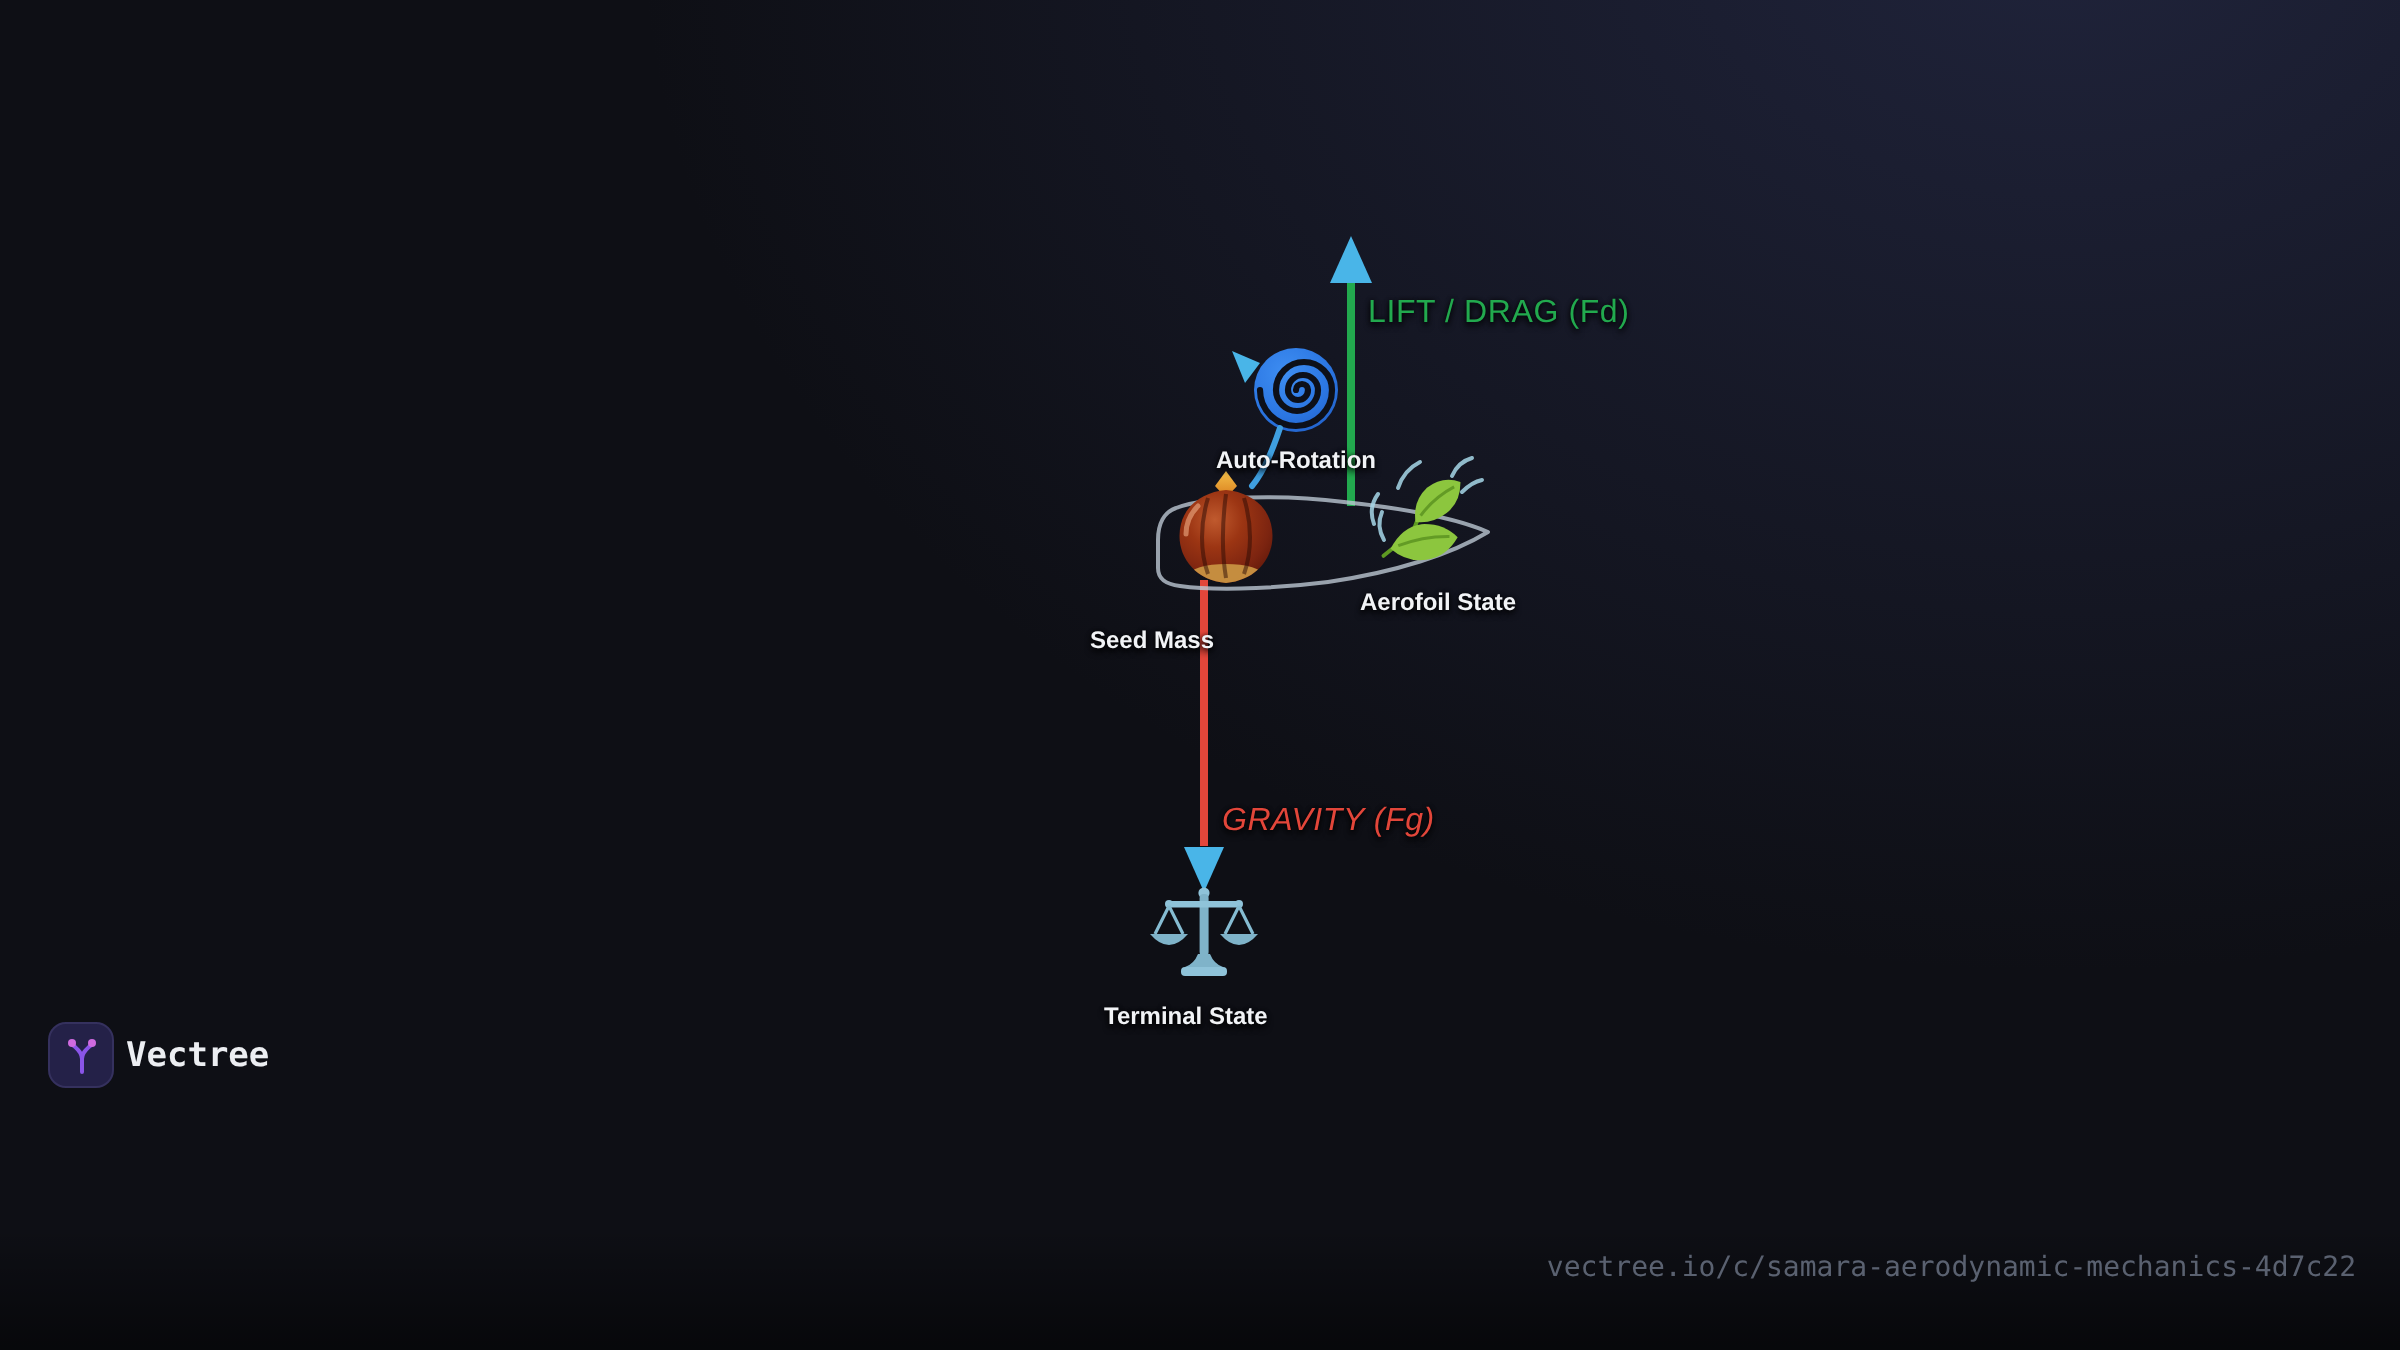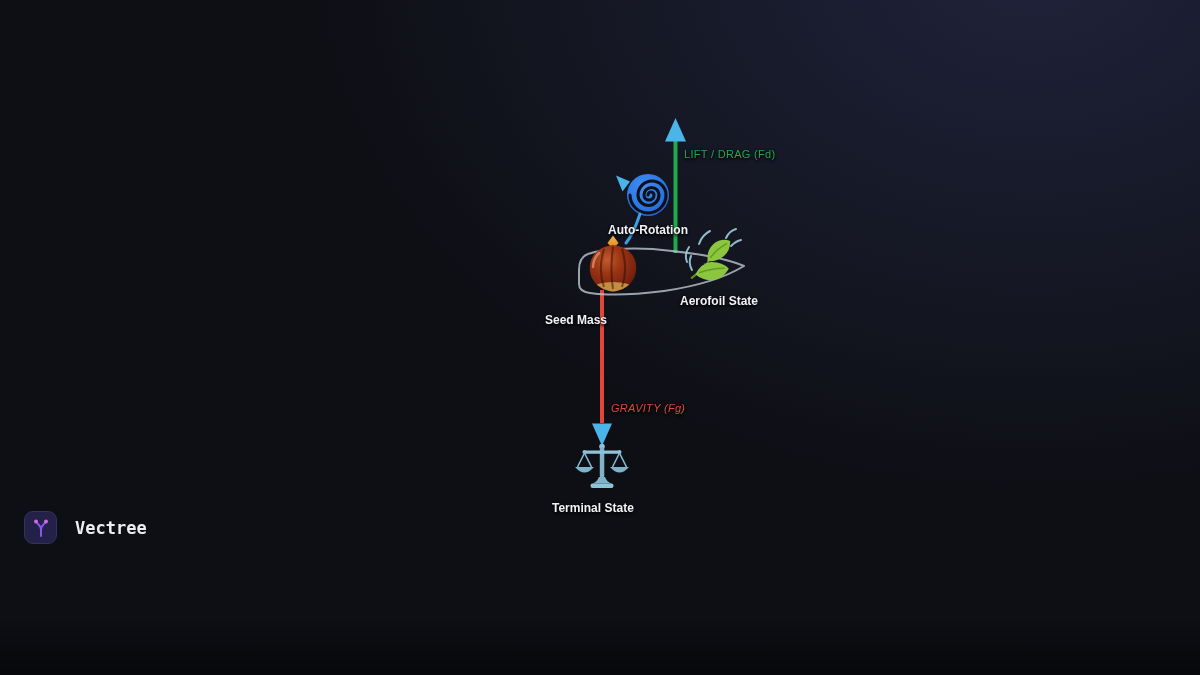--- a/index.html
+++ b/index.html
@@ -10,35 +10,35 @@
       linear-gradient(180deg, rgba(0,0,0,0) 91%, rgba(0,0,0,.5) 100%),
       radial-gradient(1150px 850px at 86% -6%, rgba(46,52,90,.55), rgba(20,22,38,0) 62%),
       #0e0f15;
   }
   .diagram-svg{position:absolute;left:0;top:0;}
   .dlabel{
     position:absolute;white-space:nowrap;
     text-shadow:0 2px 3px rgba(0,0,0,.95), 0 0 2px rgba(0,0,0,.8);
   }
   .node-label{font-size:12px;font-weight:bold;color:#f1f3f6;}
-  .force-label{font-size:11px;font-weight:normal;letter-spacing:.3px;}
+  .force-label{font-size:16px;font-weight:normal;letter-spacing:.3px;}
   .lift-label{left:684px;top:148px;color:#22a94e;}
   .gravity-label{left:611px;top:402px;color:#e2463a;font-style:italic;}
   .auto-rotation-label{left:608px;top:223px;}
   .aerofoil-label{left:680px;top:294px;}
   .seedmass-label{left:545px;top:313px;}
   .terminal-label{left:552px;top:501px;}
   .brand-row{position:absolute;left:24px;top:511px;display:flex;align-items:center;}
   .logo{
     width:33px;height:33px;border-radius:9px;background:#242148;
     border:1px solid #35315e;box-sizing:border-box;
     display:flex;align-items:center;justify-content:center;
   }
   .brand-name{
-    margin-left:18px;
+    margin-left:6px;
     font-family:"DejaVu Sans Mono",monospace;font-weight:bold;
     font-size:17px;color:#eceef2;text-align:right;
   }
   .page-title{
     position:absolute;left:23px;top:548px;width:722px;
     font-family:"DejaVu Sans Mono",monospace;font-weight:bold;
     font-size:35px;line-height:32px;color:#f0f2f5;
   }
   .page-link{
     position:absolute;right:22px;top:626px;
@@ -156,14 +156,15 @@
       <svg width="24" height="24" viewBox="0 0 24 24">
         <path d="M12,20 L12,13.5 M12,13.5 C12,10 9.5,8.5 7.5,6.5 M12,13.5 C12,10 14.5,8.5 16.5,6.5" fill="none" stroke="#8a55e8" stroke-width="2" stroke-linecap="round"></path>
         <circle cx="7" cy="5.5" r="2" fill="#cf6ae0"></circle>
         <circle cx="17" cy="5.5" r="2" fill="#cf6ae0"></circle>
       </svg>
     </div>
     <div class="brand-name">Vectree</div>
   </div>
 
 
+  <div class="page-link">vectree.io/c/samara-aerodynamic-mechanics-4d7c22</div>
 
 </div>
 
 </body></html>

